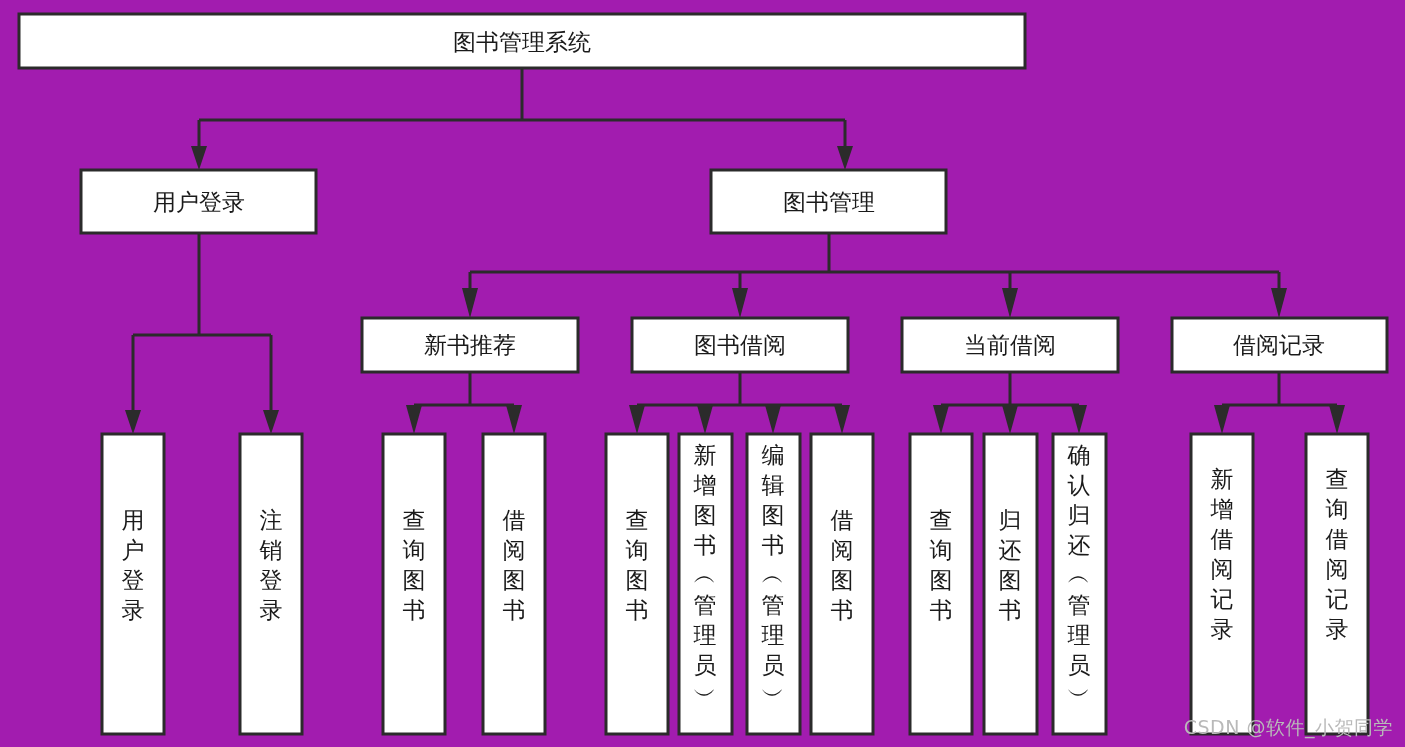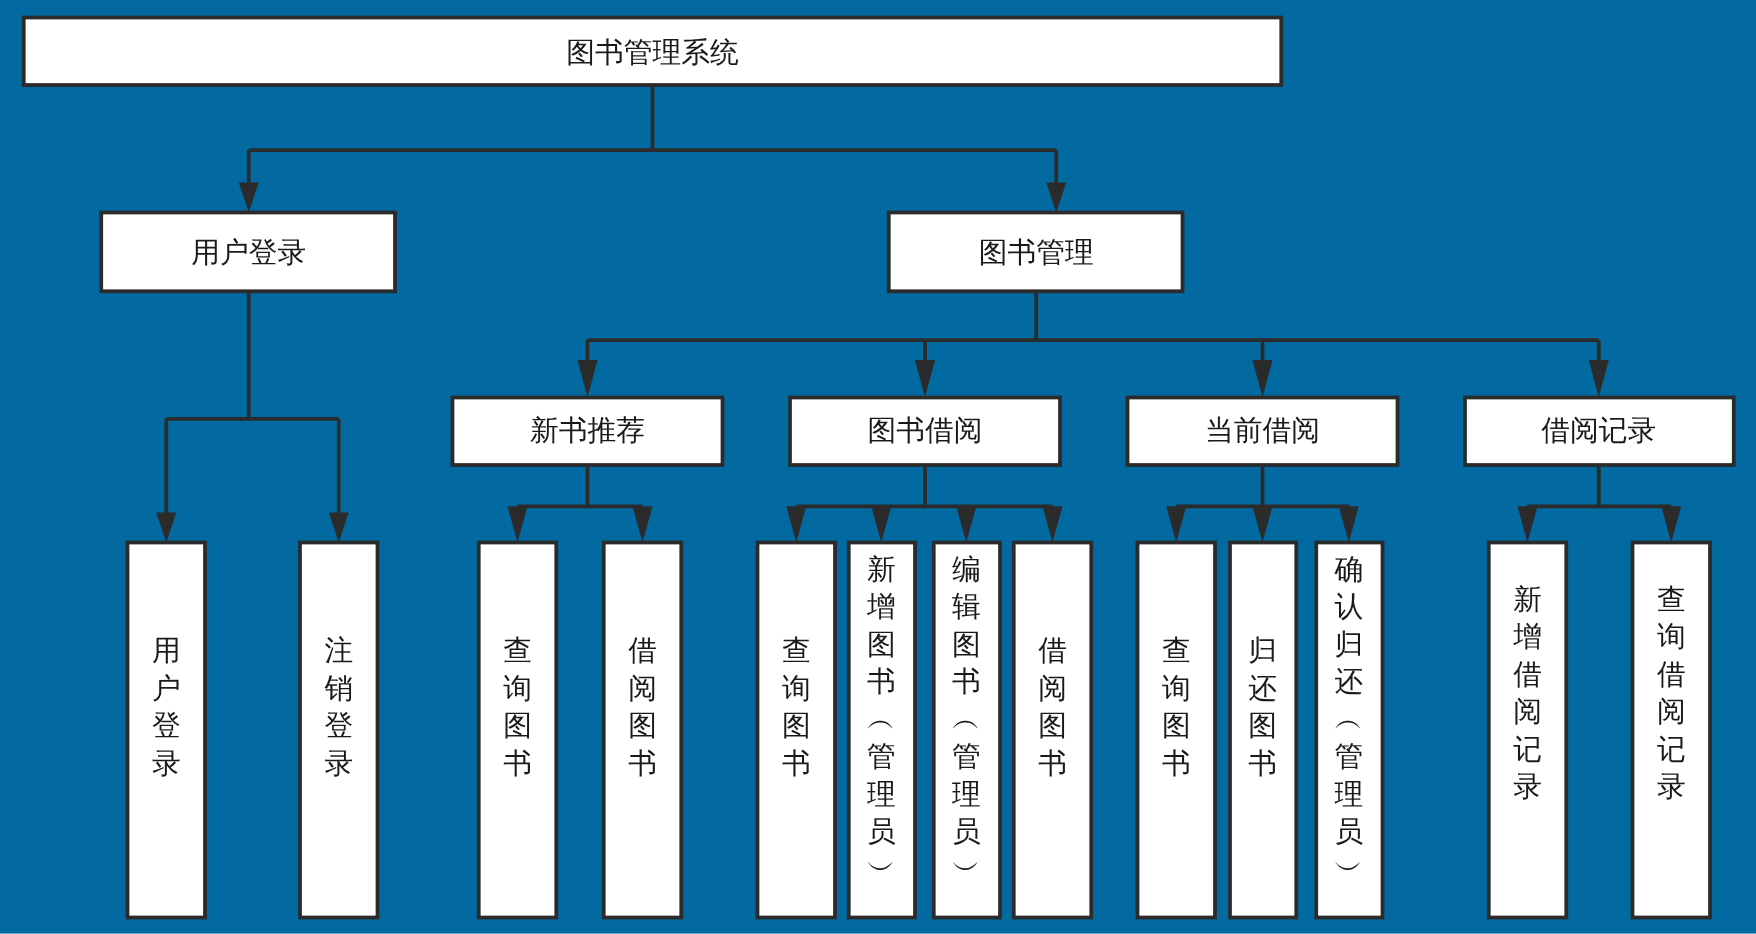--- a/index.html
+++ b/index.html
@@ -8,21 +8,21 @@
     padding: 0;
     background: #ffffff;
   }
   body {
     font-family: "DejaVu Sans", "Liberation Sans", sans-serif;
   }
   #diagram-root {
     position: relative;
     width: 1405px;
     height: 747px;
-    background: #0369a1;
+    background: #a21caf;
     overflow: hidden;
   }
   svg.diagram-canvas {
     position: absolute;
     top: 0;
     left: 0;
     width: 1405px;
     height: 747px;
   }
   .node-box {
@@ -230,13 +230,14 @@
       <text class="node-label-v" x="1222" y="487"><tspan x="1222" dy="0">新</tspan><tspan x="1222" dy="30">增</tspan><tspan x="1222" dy="30">借</tspan><tspan x="1222" dy="30">阅</tspan><tspan x="1222" dy="30">记</tspan><tspan x="1222" dy="30">录</tspan></text>
     </g>
 
     <g>
       <rect class="node-box" x="1306" y="434" width="62" height="300"></rect>
       <text class="node-label-v" x="1337" y="487"><tspan x="1337" dy="0">查</tspan><tspan x="1337" dy="30">询</tspan><tspan x="1337" dy="30">借</tspan><tspan x="1337" dy="30">阅</tspan><tspan x="1337" dy="30">记</tspan><tspan x="1337" dy="30">录</tspan></text>
     </g>
 
   </svg>
 
+  <div class="watermark-text">CSDN @软件_小贺同学</div>
 </div>
 
 </body></html>

